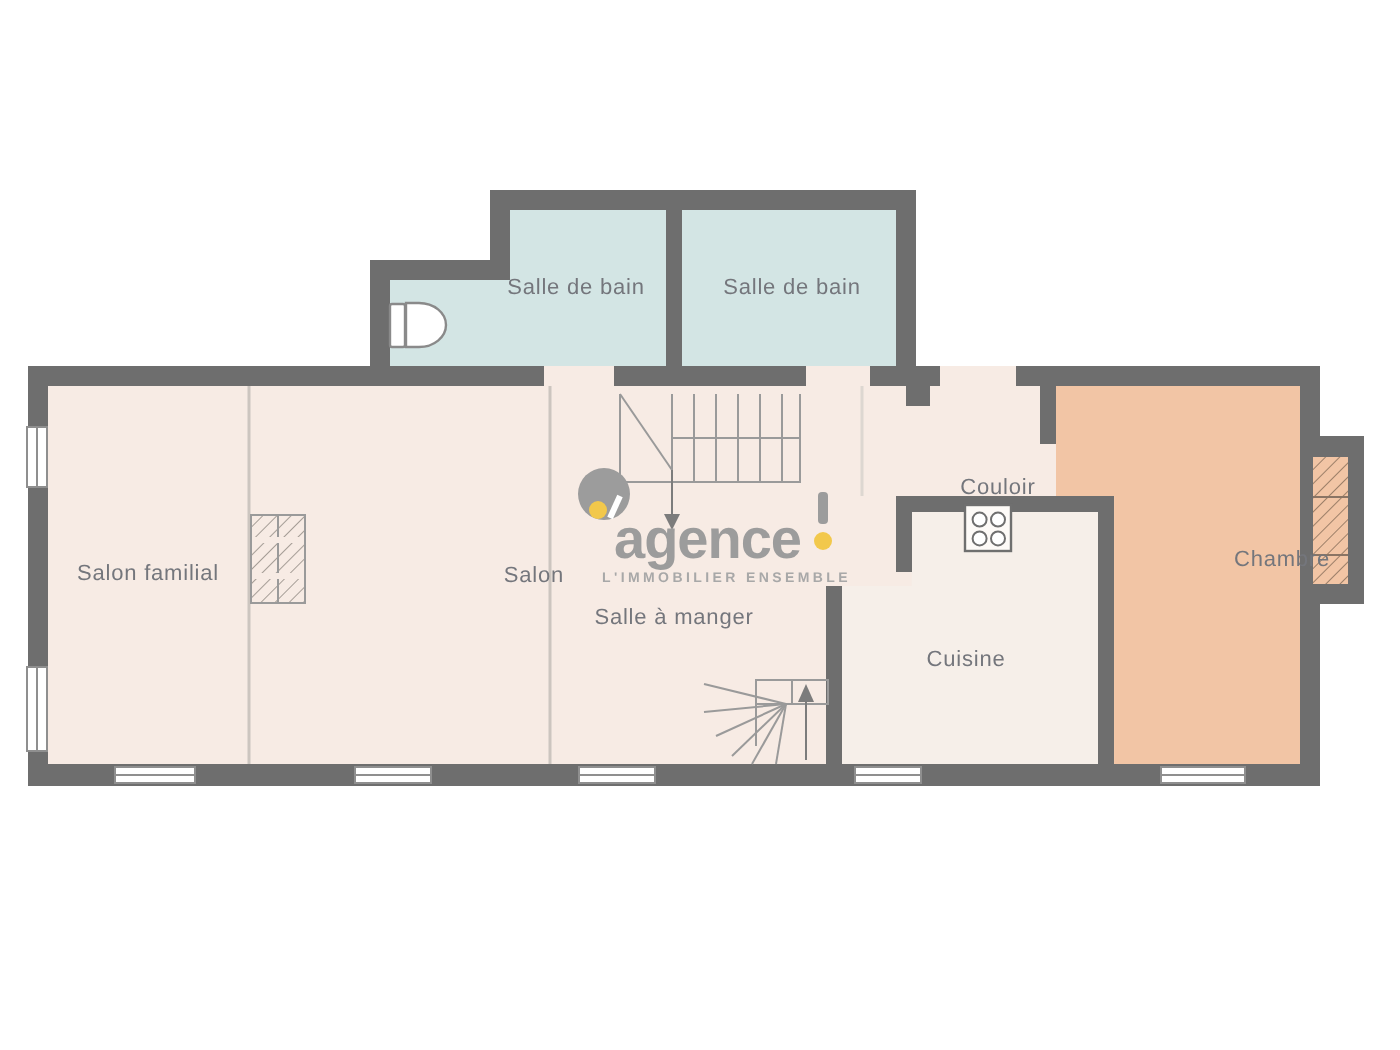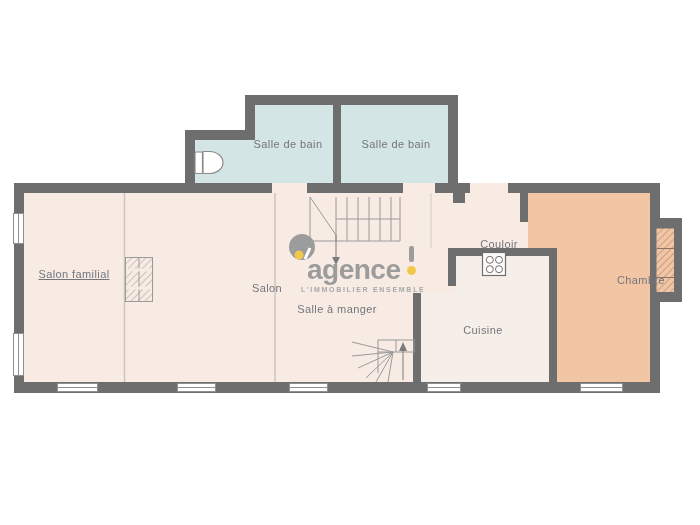--- a/index.html
+++ b/index.html
@@ -140,21 +140,21 @@
 
     <g>
       <rect x="656.5" y="228.5" width="17.5" height="63.5" fill="url(#hatchO)"></rect>
       <line x1="656.5" y1="248.5" x2="674" y2="248.5" stroke="#8a7464" stroke-width="1"></line>
       <line x1="656.5" y1="277.5" x2="674" y2="277.5" stroke="#8a7464" stroke-width="1"></line>
     </g>
   </svg>
 
   <div class="rlabel" style="left:288px;top:144px;">Salle de bain</div>
   <div class="rlabel" style="left:396px;top:144px;">Salle de bain</div>
-  <div class="rlabel" style="left:74px;top:274px;text-decoration:underline;">Salon familial</div>
+  <div class="rlabel" style="left:74px;top:287px;">Salon familial</div>
   <div class="rlabel" style="left:222px;top:288px;margin-left:45px;">Salon</div>
   <div class="rlabel" style="left:337px;top:297px;margin-top:12px;">Salle à manger</div>
   <div class="rlabel" style="left:466px;top:244px;margin-left:33px;">Couloir</div>
   <div class="rlabel" style="left:483px;top:330px;">Cuisine</div>
   <div class="rlabel" style="left:607px;top:280px;margin-left:34px;">Chambre</div>
 
   <div>
     <div class="logo-row1">
       <svg width="28" height="28" viewBox="0 0 28 28">
         <circle cx="14" cy="14" r="13" fill="#9c9c9c"></circle>

